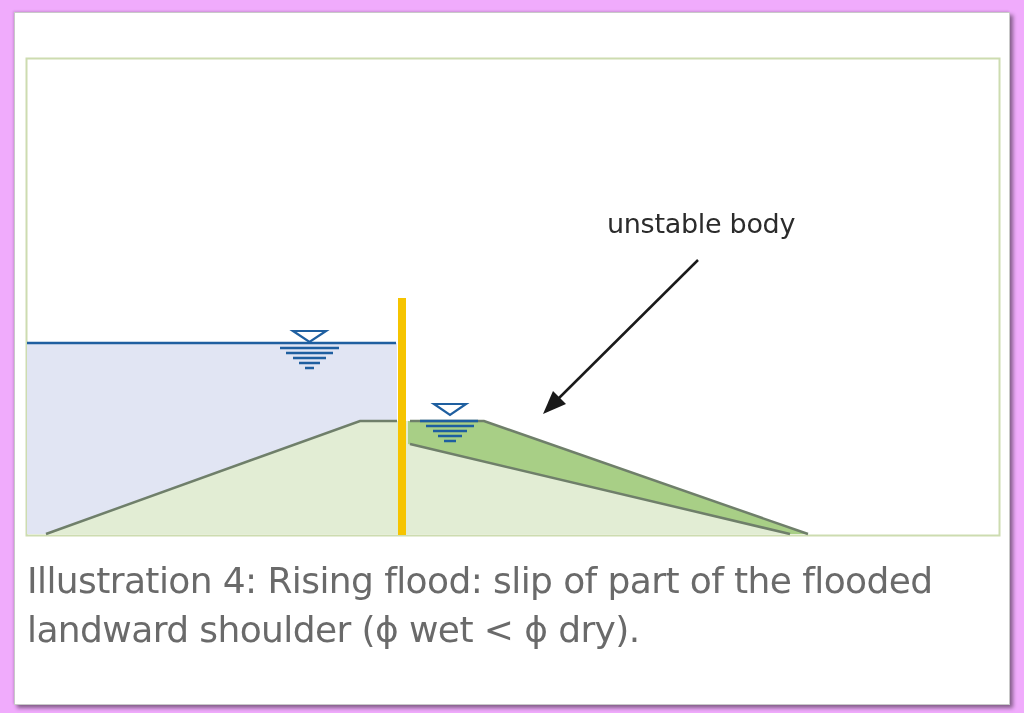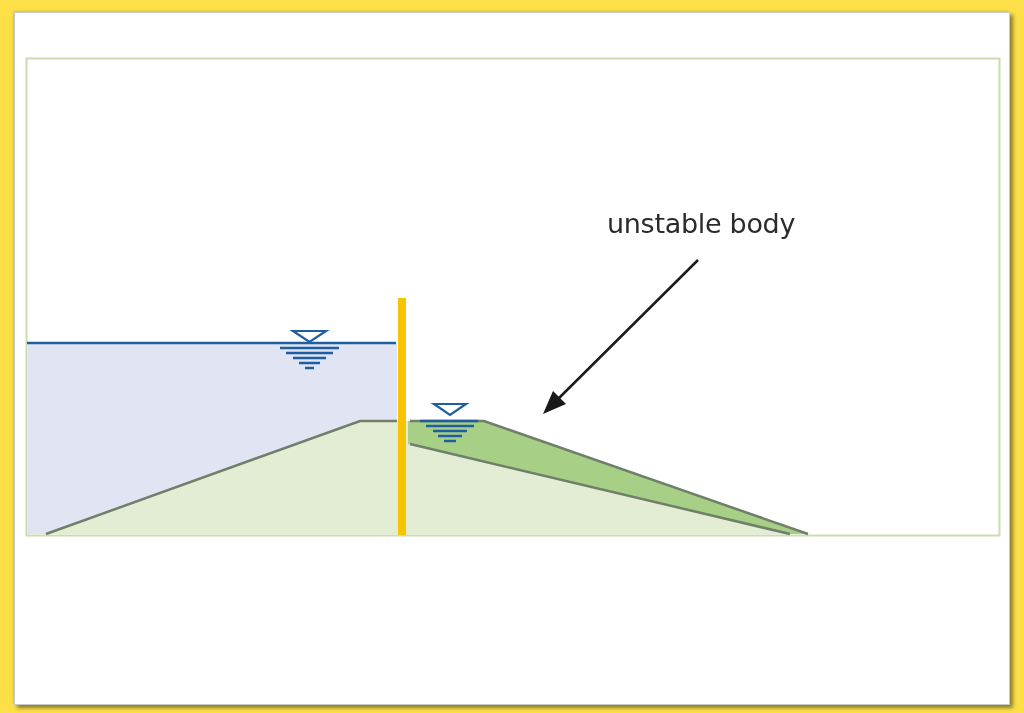--- a/index.html
+++ b/index.html
@@ -8,21 +8,21 @@
       background: #ffffff;
       width: 1024px;
       height: 713px;
       overflow: hidden;
       font-family: "DejaVu Sans", sans-serif;
     }
     .page {
       position: relative;
       width: 1024px;
       height: 713px;
-      background: #fde047;
+      background: #f0abfc;
     }
     .frame {
       position: absolute;
       left: 14px;
       top: 12px;
       width: 994px;
       height: 691px;
       background: #ffffff;
       border: 1px solid #c9c9c9;
       box-shadow: 3px 3px 4px rgba(0,0,0,0.45), -1px -1px 2px rgba(0,0,0,0.12);
@@ -97,13 +97,17 @@
     </g>
 
     <g>
       <line x1="698" y1="260" x2="556" y2="401" stroke="#1a1a1a" stroke-width="2.5"></line>
       <polygon points="543,414 553,391 566,404" fill="#1a1a1a"></polygon>
     </g>
   </svg>
 
   <div class="label-unstable">unstable body</div>
 
+  <div class="caption">
+    <span>Illustration 4: Rising flood: slip of part of the flooded</span>
+    <span>landward shoulder (ϕ wet &lt; ϕ dry).</span>
+  </div>
 </div>
 
 </body></html>

